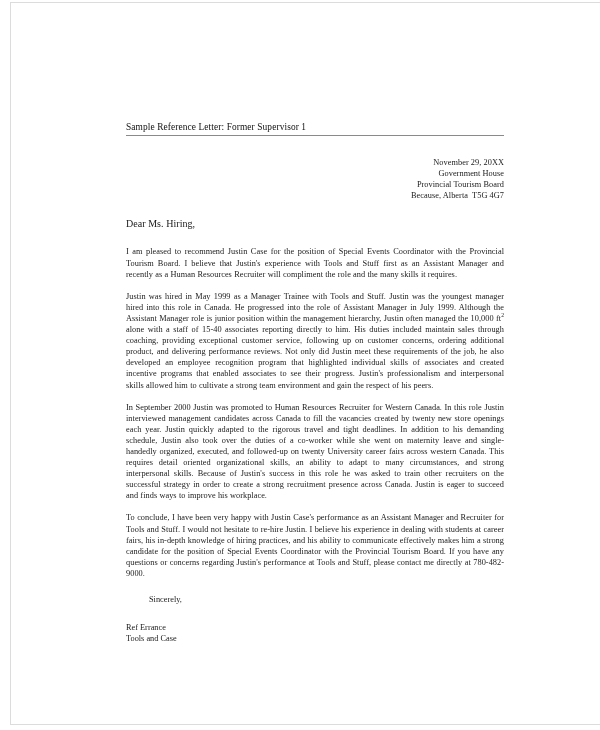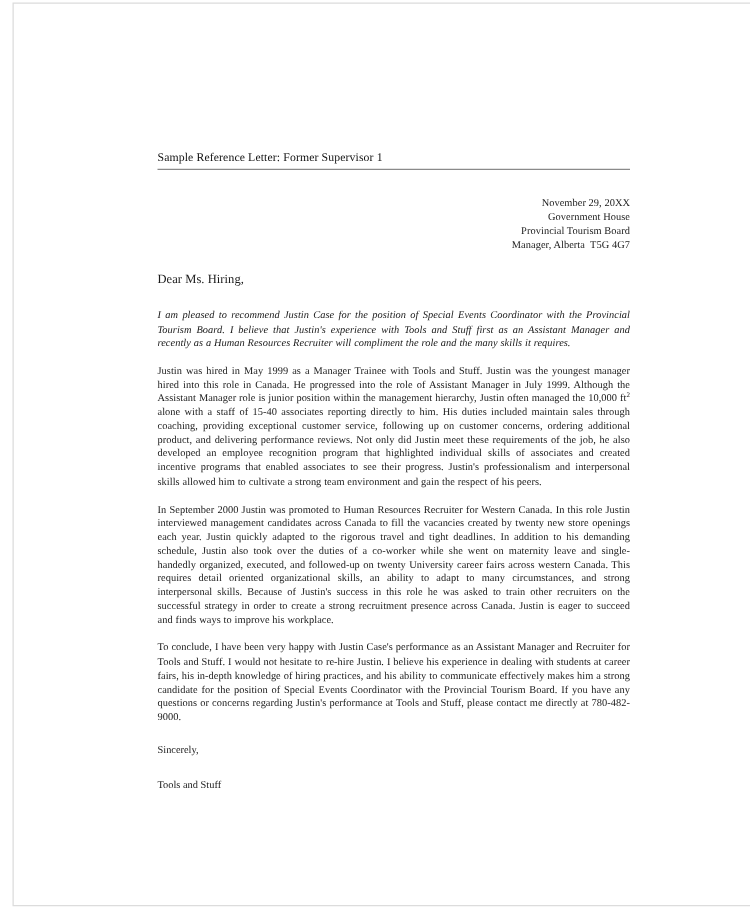--- a/index.html
+++ b/index.html
@@ -68,27 +68,27 @@
     font-size: 8.3px;
     line-height: 11.1px;
     color: #1a1a1a;
     text-align: justify;
     letter-spacing: 0.04px;
     word-spacing: 0.15px;
     hyphens: none;
   }
   .body-par:first-of-type {
     margin-top: 0;
-    font-style: italic;
   }
   .closing {
     margin-top: 15px;
     font-size: 8.3px;
     line-height: 11.1px;
     color: #1a1a1a;
+    margin-left: 23px;
   }
   .signature-block {
     margin-top: 17px;
   }
   .sig-line {
     font-size: 8.3px;
     line-height: 11.1px;
     color: #1a1a1a;
     white-space: pre;
   }
@@ -106,32 +106,33 @@
 
     <div>
       <div class="doc-title">Sample Reference Letter: Former Supervisor 1</div>
       <hr class="title-rule">
     </div>
 
     <div class="address-block">
       <div class="addr-line">November 29, 20XX</div>
       <div class="addr-line">Government House</div>
       <div class="addr-line">Provincial Tourism Board</div>
-      <div class="addr-line">Manager, Alberta  T5G 4G7</div>
+      <div class="addr-line">Because, Alberta  T5G 4G7</div>
     </div>
 
     <div class="salutation">Dear Ms. Hiring,</div>
 
     <div style="margin-top:17px;">
       <p class="body-par">I am pleased to recommend Justin Case for the position of Special Events Coordinator with the Provincial Tourism Board. I believe that Justin's experience with Tools and Stuff first as an Assistant Manager and recently as a Human Resources Recruiter will compliment the role and the many skills it requires.</p>
       <p class="body-par">Justin was hired in May 1999 as a Manager Trainee with Tools and Stuff. Justin was the youngest manager hired into this role in Canada. He progressed into the role of Assistant Manager in July 1999. Although the Assistant Manager role is junior position within the management hierarchy, Justin often managed the 10,000 ft<sup>2</sup> alone with a staff of 15-40 associates reporting directly to him. His duties included maintain sales through coaching, providing exceptional customer service, following up on customer concerns, ordering additional product, and delivering performance reviews. Not only did Justin meet these requirements of the job, he also developed an employee recognition program that highlighted individual skills of associates and created incentive programs that enabled associates to see their progress. Justin's professionalism and interpersonal skills allowed him to cultivate a strong team environment and gain the respect of his peers.</p>
       <p class="body-par">In September 2000 Justin was promoted to Human Resources Recruiter for Western Canada. In this role Justin interviewed management candidates across Canada to fill the vacancies created by twenty new store openings each year. Justin quickly adapted to the rigorous travel and tight deadlines. In addition to his demanding schedule, Justin also took over the duties of a co-worker while she went on maternity leave and single-handedly organized, executed, and followed-up on twenty University career fairs across western Canada. This requires detail oriented organizational skills, an ability to adapt to many circumstances, and strong interpersonal skills. Because of Justin's success in this role he was asked to train other recruiters on the successful strategy in order to create a strong recruitment presence across Canada. Justin is eager to succeed and finds ways to improve his workplace.</p>
       <p class="body-par">To conclude, I have been very happy with Justin Case's performance as an Assistant Manager and Recruiter for Tools and Stuff. I would not hesitate to re-hire Justin. I believe his experience in dealing with students at career fairs, his in-depth knowledge of hiring practices, and his ability to communicate effectively makes him a strong candidate for the position of Special Events Coordinator with the Provincial Tourism Board. If you have any questions or concerns regarding Justin's performance at Tools and Stuff, please contact me directly at 780-482-9000.</p>
     </div>
 
     <div class="closing">Sincerely,</div>
 
     <div class="signature-block">
-      <div class="sig-line">Tools and Stuff</div>
+      <div class="sig-line">Ref Errance</div>
+      <div class="sig-line">Tools and Case</div>
     </div>
 
   </div>
 </div>
 
 </body></html>

